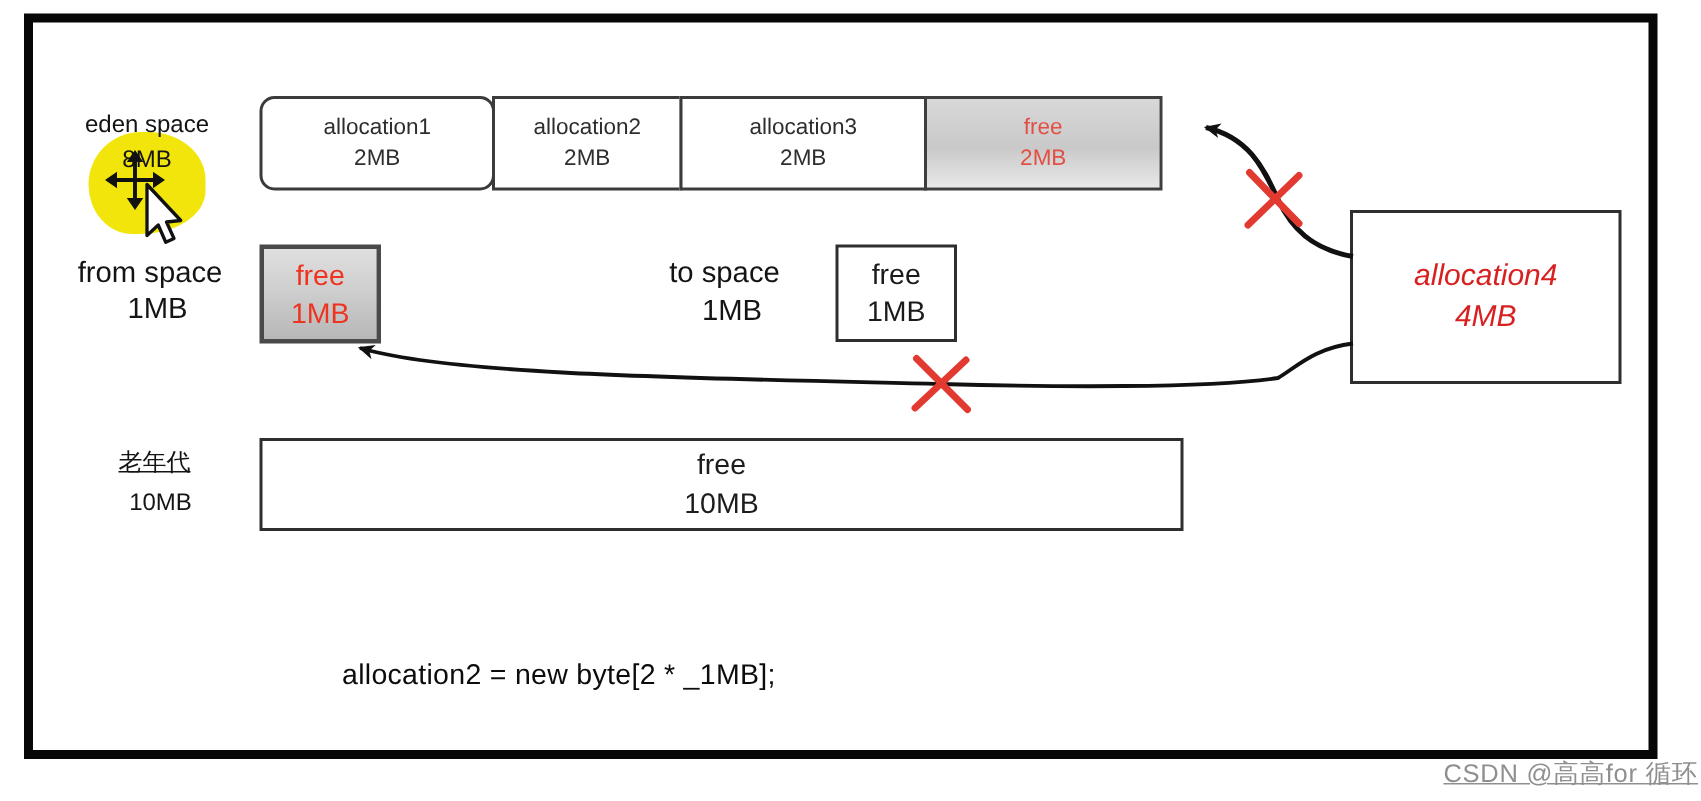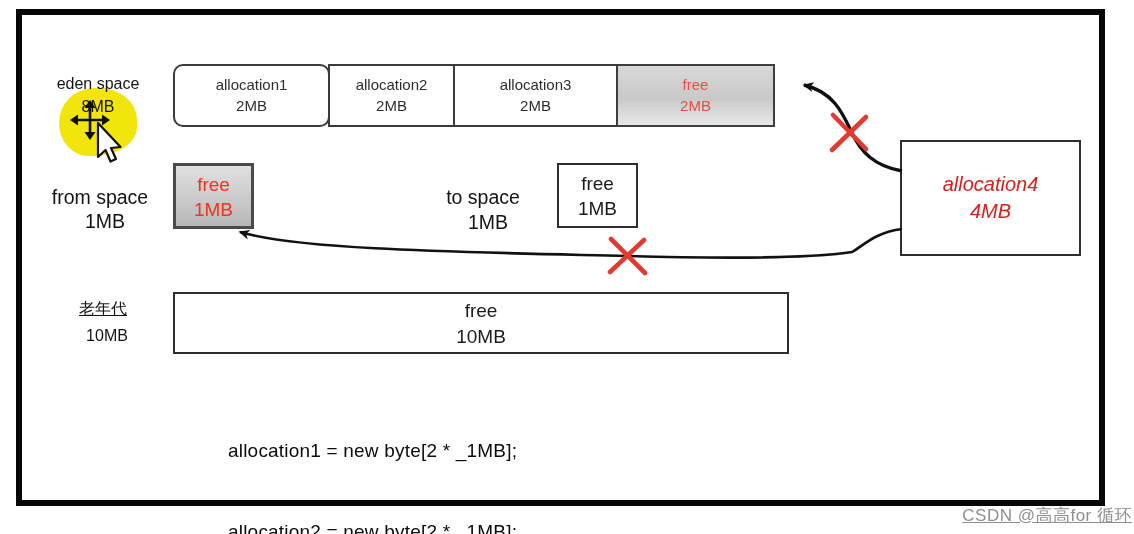--- a/index.html
+++ b/index.html
@@ -9,21 +9,21 @@
     position:relative;overflow:hidden;
   }
   .stage{position:absolute;inset:0;}
   .frame{
     position:absolute;left:16px;top:9px;width:1089px;height:497px;
     border:6px solid #070707;box-sizing:border-box;z-index:3;
     pointer-events:none;
   }
   .lbl{position:absolute;text-align:center;color:#141414;z-index:2;white-space:nowrap;}
   .f20{font-size:16px;line-height:23px;}
-  .f19{font-size:19.5px;line-height:23px;margin-top:15px;}
+  .f19{font-size:19.5px;line-height:23px;}
   #eden-l1{left:28px;top:72px;width:140px;}
   #eden-l2{left:28px;top:95px;width:140px;}
   #from-l1{left:25px;top:171px;width:150px;}
   #from-l2{left:30px;top:195px;width:150px;}
   #to-l1{left:413px;top:171px;width:140px;}
   #to-l2{left:418px;top:196px;width:140px;}
   #old-l1{left:33px;top:297px;width:140px;text-decoration:underline;}
   #old-l2{left:37px;top:324px;width:140px;}
 
   .highlight-blob{
@@ -140,21 +140,20 @@
     <div>allocation4</div>
     <div>4MB</div>
   </div>
 
   <div class="oldgen-box">
     <div>free</div>
     <div>10MB</div>
   </div>
 
   <div class="code">
-    <div>allocation1 = new byte[2 * _1MB];</div>
     <div>allocation2 = new byte[2 * _1MB];</div>
     
     
   </div>
 
   <svg class="overlay-svg" width="1134" height="534" viewBox="0 0 1134 534">
     <defs>
       <marker id="ah" markerWidth="12" markerHeight="12" refX="9.5" refY="5" orient="auto" markerUnits="userSpaceOnUse" viewBox="0 0 12 10">
         <path d="M0,0 L11,5 L0,10 L3,5 z" fill="#111"></path>
       </marker>

